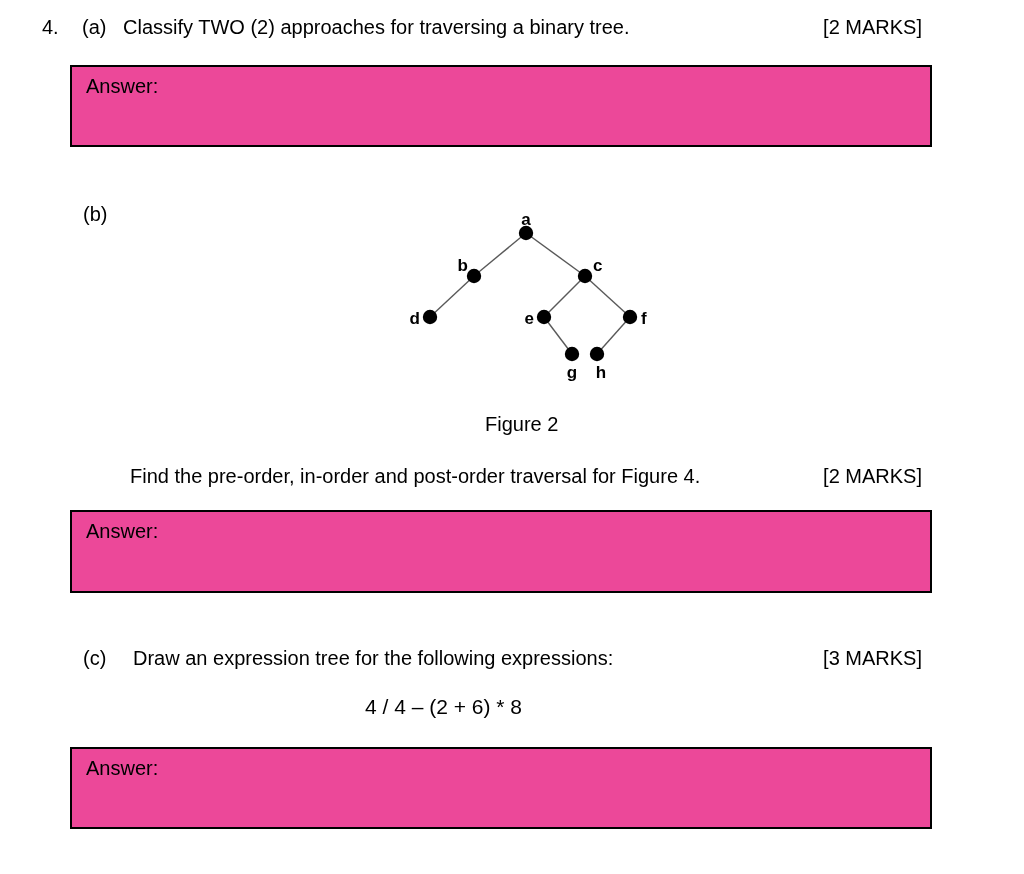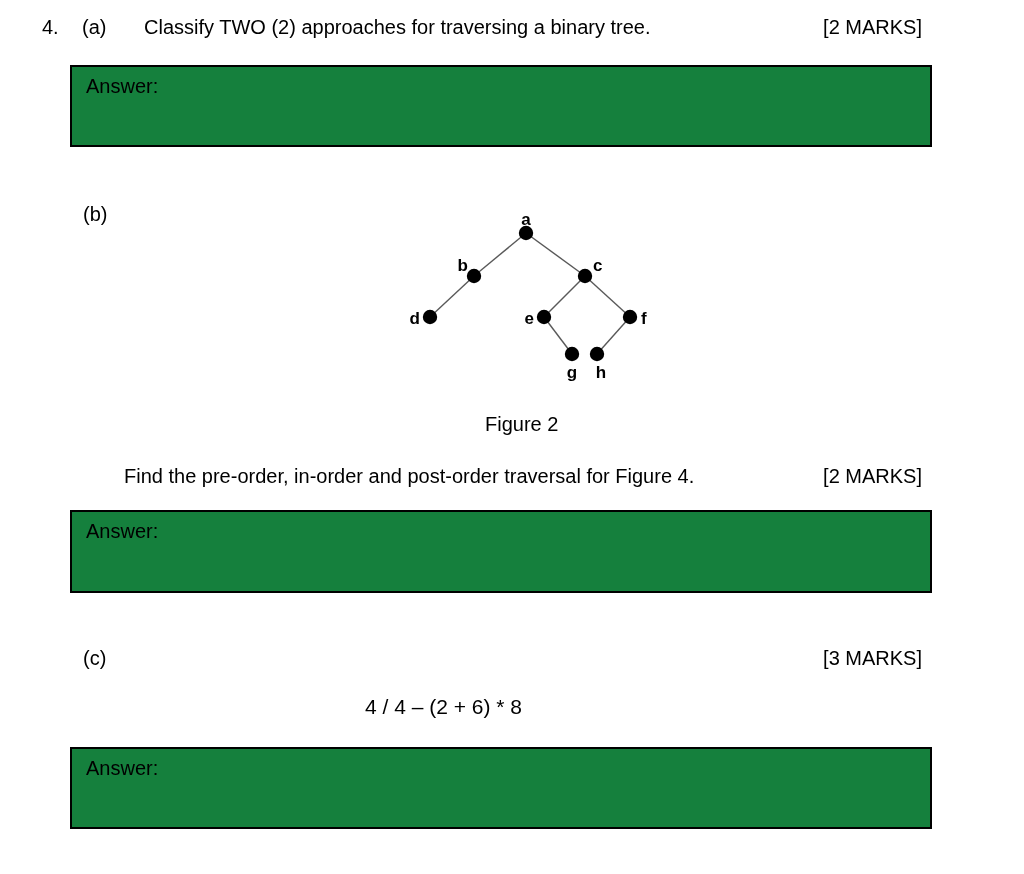--- a/index.html
+++ b/index.html
@@ -26,21 +26,21 @@
     font-size: 20px;
     line-height: 24px;
     text-align: right;
     white-space: nowrap;
   }
   .answer-box {
     position: absolute;
     left: 70px;
     width: 858px;
     border: 2px solid #000000;
-    background: #15803d;
+    background: #ec4899;
   }
   .answer-label {
     font-size: 20px;
     line-height: 22px;
     padding: 8px 0 0 14px;
   }
   .expression {
     font-size: 21px;
     line-height: 25px;
     white-space: nowrap;
@@ -52,21 +52,21 @@
   }
   svg.tree { display: block; }
 </style>
 </head>
 <body>
 
 <div class="page">
 
   <div class="abs q-text" style="left:42px; top:15px;">4.</div>
   <div class="abs q-text" style="left:82px; top:15px;">(a)</div>
-  <div class="abs q-text" style="left:144px; top:15px;text-align:center;">Classify TWO (2) approaches for traversing a binary tree.</div>
+  <div class="abs q-text" style="left:123px; top:15px;text-align:center;">Classify TWO (2) approaches for traversing a binary tree.</div>
   <div class="abs marks" style="right:102px; top:15px;margin-left:39px;">[2 MARKS]</div>
 
   <div class="answer-box" style="top:65px; height:78px;">
     <div class="answer-label">Answer:</div>
   </div>
 
   <div class="abs q-text" style="left:83px; top:202px;">(b)</div>
 
   <svg class="tree abs" style="left:390px; top:200px;" width="280" height="190" viewBox="390 200 280 190">
       <line x1="526" y1="233" x2="474" y2="276" stroke="#595959" stroke-width="1.4"></line>
@@ -89,28 +89,29 @@
       <circle cx="630" cy="317" r="7.2" fill="#000000"></circle>
       <text x="641" y="324" text-anchor="start" fill="#000000" font-family="&quot;Liberation Sans&quot;, sans-serif" font-size="17" font-weight="bold">f</text>
       <circle cx="572" cy="354" r="7.2" fill="#000000"></circle>
       <text x="572" y="378" text-anchor="middle" fill="#000000" font-family="&quot;Liberation Sans&quot;, sans-serif" font-size="17" font-weight="bold">g</text>
       <circle cx="597" cy="354" r="7.2" fill="#000000"></circle>
       <text x="601" y="378" text-anchor="middle" fill="#000000" font-family="&quot;Liberation Sans&quot;, sans-serif" font-size="17" font-weight="bold">h</text>
     </svg>
 
   <div class="abs figure-caption" style="left:485px; top:412px;">Figure 2</div>
 
-  <div class="abs q-text" style="left:124px; top:464px;">Find the pre-order, in-order and post-order traversal for Figure 4.</div>
+  <div class="abs q-text" style="left:130px; top:464px;">Find the pre-order, in-order and post-order traversal for Figure 4.</div>
   <div class="abs marks" style="right:102px; top:464px;">[2 MARKS]</div>
 
   <div class="answer-box" style="top:510px; height:79px;">
     <div class="answer-label">Answer:</div>
   </div>
 
   <div class="abs q-text" style="left:83px; top:646px;">(c)</div>
+  <div class="abs q-text" style="left:133px; top:646px;">Draw an expression tree for the following expressions:</div>
   <div class="abs marks" style="right:102px; top:646px;">[3 MARKS]</div>
 
   <div class="abs expression" style="left:365px; top:694px;text-align:center;">4 / 4 – (2 + 6) * 8</div>
 
   <div class="answer-box" style="top:747px; height:78px;">
     <div class="answer-label">Answer:</div>
   </div>
 
 </div>
 

